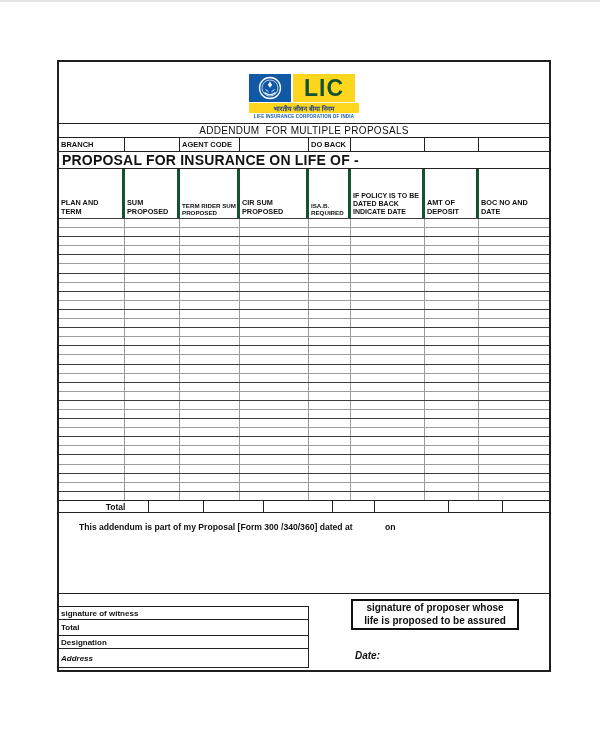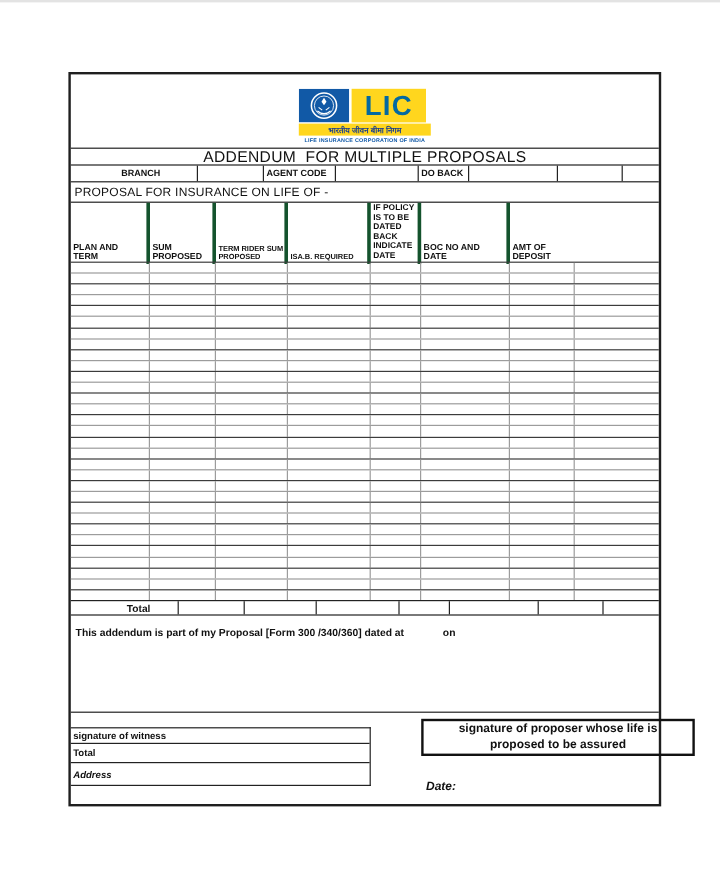--- a/index.html
+++ b/index.html
@@ -20,57 +20,57 @@
   .logo{margin-top:12px;width:110px;}
   .logo-row{display:flex;height:28px;}
   .logo-emblem{width:42px;height:28px;flex:none;}
   .logo-lic{width:62px;height:28px;flex:none;margin-left:2px;display:flex;align-items:center;justify-content:center;
     font-weight:bold;font-size:23px;letter-spacing:1px;line-height:1;}
   .logo-hindi{margin-top:1px;height:10px;display:flex;align-items:center;justify-content:center;
     font-size:6.5px;font-weight:bold;overflow:hidden;white-space:nowrap;}
   .logo-eng{margin-top:1px;text-align:center;font-size:4.5px;font-weight:bold;letter-spacing:.2px;white-space:nowrap;}
   
   .sec-title{height:14px;border-top:1px solid #222;display:flex;align-items:center;justify-content:center;
-    font-size:13px;white-space:pre;letter-spacing:.3px;text-align:right;}
+    font-size:10px;white-space:pre;letter-spacing:.3px;text-align:right;}
   .cols{display:grid;grid-template-columns:66px 55px 60px 69px 42px 74px 54px 1fr;}
-  .sec-branch{height:14px;border-top:1px solid #222;padding-left:40px;}
+  .sec-branch{height:14px;border-top:1px solid #222;}
   .sec-branch .bcell{border-right:1px solid #222;box-sizing:border-box;display:flex;align-items:center;
     padding-left:2px;font-size:7.5px;font-weight:bold;white-space:nowrap;overflow:visible;}
   .sec-branch .bcell:last-child{border-right:none;}
   .sec-proposal{height:17px;border-top:1px solid #222;display:flex;align-items:center;
-    padding-left:3px;font-size:10px;letter-spacing:.2px;}
+    padding-left:3px;font-size:14px;letter-spacing:.2px;font-weight:bold;}
   
   .sec-thead{height:50px;border-top:1px solid #222;}
   .hcell{border-right:3px solid #14532d;box-sizing:border-box;display:flex;align-items:flex-end;
     padding:1px 1px 2px 2px;font-weight:bold;font-size:7.3px;line-height:1.15;}
   .hcell:last-child{border-right:none;}
   .hcell.small{font-size:6.2px;}
   .hcell.mid{font-size:7px;}
   
   .sec-rows{height:282px;display:flex;flex-direction:column;}
   .erow{flex:1 1 auto;border-top:1px solid #9c9c9c;}
   .erow:nth-child(odd){border-top-color:#3c3c3c;}
   .ecell{border-right:1px solid #9c9c9c;box-sizing:border-box;}
   .ecell:last-child{border-right:none;}
   
   .sec-total{height:13px;border-top:1px solid #222;border-bottom:1px solid #222;padding-left:24px;}
   .tcell{border-right:1px solid #222;box-sizing:border-box;display:flex;align-items:center;justify-content:center;
     font-size:8.5px;font-weight:bold;}
   .tcell:last-child{border-right:none;}
   
-  .sec-addendum{height:80px;padding:9px 4px 0 4px;font-size:8.6px;font-weight:bold;}
+  .sec-addendum{height:80px;padding:9px 4px 0 20px;font-size:8.6px;font-weight:bold;}
   .sec-addendum .on{display:inline-block;margin-left:30px;}
   
   .sec-sign{flex:1 1 auto;border-top:1px solid #222;position:relative;}
   .witness{position:absolute;left:0px;top:12px;width:250px;border:1px solid #222;border-left:none;box-sizing:border-box;}
   .wrow{border-bottom:1px solid #222;display:flex;align-items:center;padding-left:2px;
     font-size:8px;font-weight:bold;box-sizing:border-box;}
   .wrow:last-child{border-bottom:none;}
   .w0{height:13px;} .w1{height:16px;} .w2{height:13px;} .w3{height:18px;font-style:italic;}
-  .proposer{position:absolute;left:292px;top:5px;width:228px;border:2px solid #111;box-sizing:border-box;
+  .proposer{position:absolute;left:292px;top:5px;width:168px;border:2px solid #111;box-sizing:border-box;
     text-align:center;font-size:10px;font-weight:bold;line-height:1.25;padding:1px 6px;}
   .datelabel{position:absolute;left:296px;top:56px;font-size:10px;font-weight:bold;font-style:italic;}
 </style>
 </head>
 <body>
 
 <div class="top-edge"></div>
 
 <div class="form">
 
@@ -80,21 +80,21 @@
         <div class="logo-emblem">
           <svg width="42" height="28" viewBox="0 0 42 28">
             <rect x="0" y="0" width="42" height="28" fill="#1159a6"></rect>
             <circle cx="21" cy="14" r="10.5" fill="none" stroke="#ffffff" stroke-width="1.3"></circle>
             <circle cx="21" cy="14" r="8" fill="none" stroke="#ffffff" stroke-width="0.7"></circle>
             <path d="M21 7.5 l2.1 3.2 -2.1 3 -2.1 -3 z" fill="#ffffff"></path>
             <path d="M15.5 18.5 q5.5 4.5 11 0" fill="none" stroke="#ffffff" stroke-width="1.2"></path>
             <path d="M16.5 15.5 l3 2.3 M25.5 15.5 l-3 2.3" fill="none" stroke="#ffffff" stroke-width="0.9"></path>
           </svg>
         </div>
-        <div class="logo-lic" style="background:#ffd61e;color:#0369a1;">LIC</div>
+        <div class="logo-lic" style="background:#ffd61e;color:#14532d;">LIC</div>
       </div>
       <div class="logo-hindi" style="background:#ffd61e;color:#1a3f8f;">भारतीय जीवन बीमा निगम</div>
       <div class="logo-eng" style="color:#1159a6;">LIFE INSURANCE CORPORATION OF INDIA</div>
     </div>
   </div>
 
   <div class="sec sec-title">ADDENDUM  FOR MULTIPLE PROPOSALS</div>
 
   <div class="sec sec-branch cols">
     <div class="bcell">BRANCH</div>
@@ -106,24 +106,25 @@
     <div class="bcell"></div>
     <div class="bcell"></div>
   </div>
 
   <div class="sec sec-proposal">PROPOSAL FOR INSURANCE ON LIFE OF -</div>
 
   <div class="sec sec-thead cols">
     <div class="hcell">PLAN AND TERM</div>
     <div class="hcell">SUM PROPOSED</div>
     <div class="hcell small">TERM RIDER SUM PROPOSED</div>
+    <div class="hcell">CIR SUM PROPOSED</div>
     <div class="hcell small">ISA.B. REQUIRED</div>
     <div class="hcell mid">IF POLICY IS TO BE DATED BACK INDICATE DATE</div>
+    <div class="hcell">AMT OF DEPOSIT</div>
     <div class="hcell">BOC NO AND DATE</div>
-    <div class="hcell">AMT OF DEPOSIT</div>
   </div>
 
   <div class="sec sec-rows">
       <div class="erow cols">
         <div class="ecell"></div>
         <div class="ecell"></div>
         <div class="ecell"></div>
         <div class="ecell"></div>
         <div class="ecell"></div>
         <div class="ecell"></div>
@@ -445,19 +446,20 @@
 
   <div class="sec sec-addendum">
     <span>This addendum is part of my Proposal [Form 300 /340/360] dated at</span>
     <span class="on">on</span>
   </div>
 
   <div class="sec sec-sign">
     <div class="witness">
       <div class="wrow w0">signature of witness</div>
       <div class="wrow w1">Total</div>
+      <div class="wrow w2">Designation</div>
       <div class="wrow w3">Address</div>
     </div>
     <div class="proposer">signature of proposer whose life is proposed to be assured</div>
     <div class="datelabel">Date:</div>
   </div>
 
 </div>
 
 </body></html>

